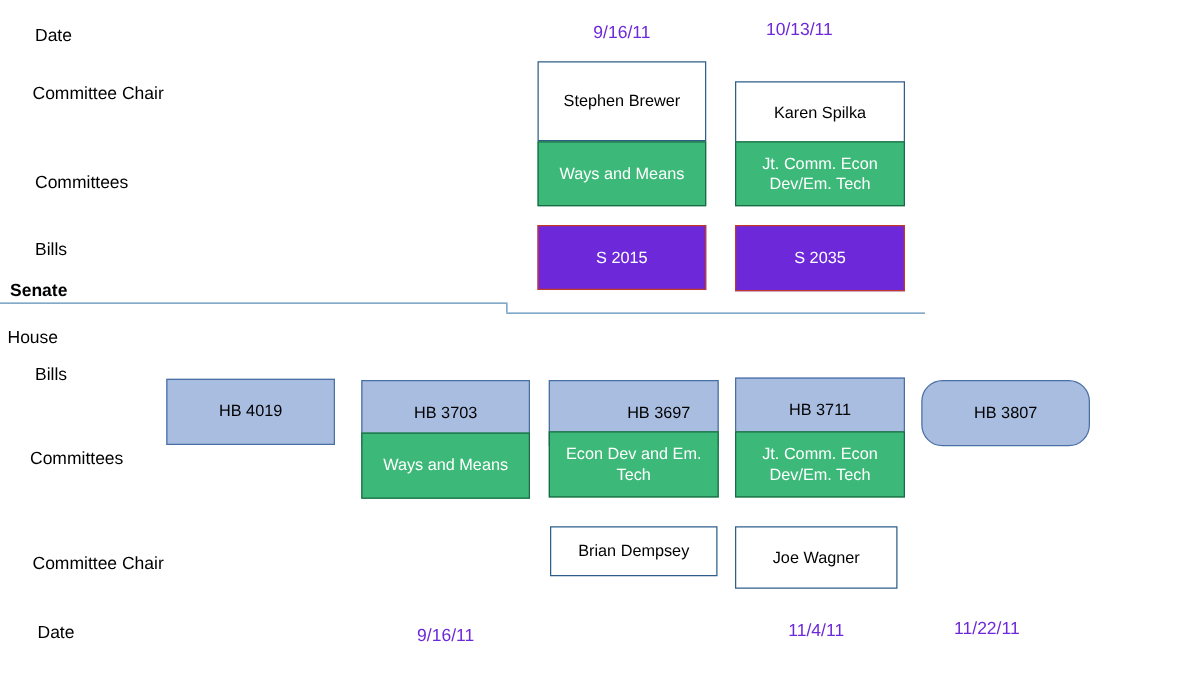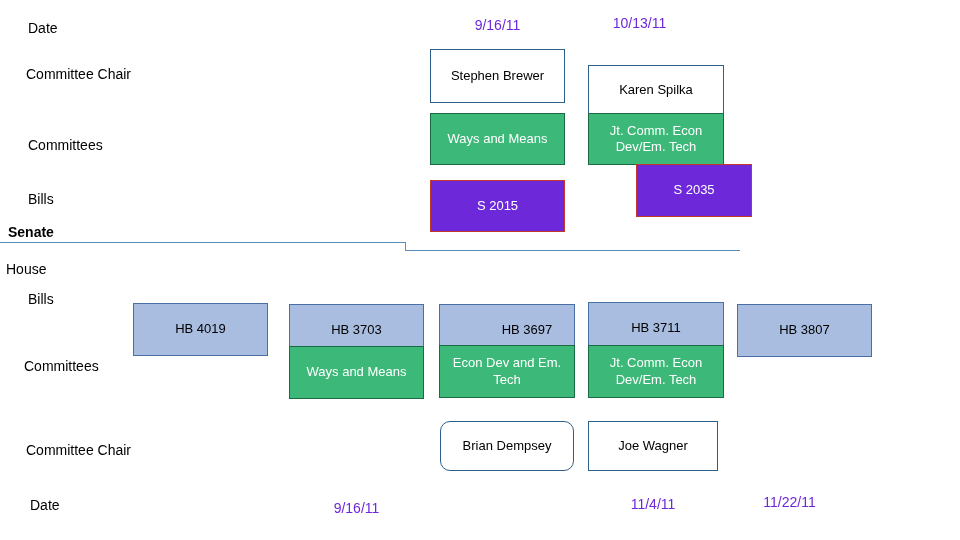--- a/index.html
+++ b/index.html
@@ -81,33 +81,33 @@
   <div class="lbl" style="left:28px; top:20px;">Date</div>
 
   <div class="lbl" style="left:26px; top:66px;">Committee Chair</div>
 
   <div class="lbl" style="left:28px; top:137px;">Committees</div>
 
   <div class="lbl" style="left:28px; top:191px;">Bills</div>
 
   <div class="date-lbl" style="left:430px; top:17px; width:135px;">9/16/11</div>
 
-  <div class="box box-white" style="left:430px; top:49px; width:135px; height:54px;">Stephen Brewer</div>
+  <div class="box box-white" style="left:430px; top:49px; width:135px; height:64px;">Stephen Brewer</div>
 
   <div class="box box-green" style="left:430px; top:113px; width:135px; height:52px;">Ways and Means</div>
 
   <div class="box box-red" style="left:430px; top:180px; width:135px; height:52px;">S 2015</div>
 
   <div class="date-lbl" style="left:572px; top:15px; width:135px;">10/13/11</div>
 
   <div class="box box-white" style="left:588px; top:49px; width:136px; height:51px;margin-top:16px;">Karen Spilka</div>
 
   <div class="box box-green" style="left:588px; top:113px; width:136px; height:52px;">Jt. Comm. Econ Dev/Em. Tech</div>
 
-  <div class="box box-red" style="left:588px; top:164px; width:116px; height:53px;margin-left:48px;">S 2035</div>
+  <div class="box box-red" style="left:588px; top:180px; width:136px; height:53px;">S 2035</div>
 
   <div class="lbl" style="left:8px; top:224px;font-weight:bold;">Senate</div>
 
   <div class="divider" style="left:0px; top:242px; width:405px;"></div>
   <div class="divider-v" style="left:405px; top:242px; height:8px;"></div>
   <div class="divider" style="left:405px; top:250px; width:335px;"></div>
 
   <div class="lbl" style="left:6px; top:261px;">House</div>
 
   <div class="lbl" style="left:28px; top:291px;">Bills</div>
@@ -123,27 +123,27 @@
   <div class="box box-blue" style="left:289px; top:273px; width:135px; height:53px;">HB 3703</div>
 
   <div class="box box-green" style="left:289px; top:346px; width:135px; height:53px;">Ways and Means</div>
 
   <div class="date-lbl" style="left:289px; top:500px; width:135px;">9/16/11</div>
 
   <div class="box box-blue" style="left:439px; top:273px; width:136px; height:53px;padding-left:44px;">HB 3697</div>
 
   <div class="box box-green" style="left:439px; top:345px; width:136px; height:53px;">Econ Dev and Em. Tech</div>
 
-  <div class="box box-white" style="left:440px; top:421px; width:134px; height:50px;border-radius:10px;">Brian Dempsey</div>
+  <div class="box box-white" style="left:440px; top:421px; width:134px; height:40px;">Brian Dempsey</div>
 
   <div class="box box-blue" style="left:588px; top:271px; width:136px; height:52px;">HB 3711</div>
 
   <div class="box box-green" style="left:588px; top:345px; width:136px; height:53px;">Jt. Comm. Econ Dev/Em. Tech</div>
 
   <div class="box box-white" style="left:588px; top:421px; width:130px; height:50px;">Joe Wagner</div>
 
   <div class="date-lbl" style="left:588px; top:496px; width:130px;">11/4/11</div>
 
-  <div class="box box-blue" style="left:737px; top:273px; width:135px; height:53px;">HB 3807</div>
+  <div class="box box-blue" style="left:737px; top:273px; width:135px; height:53px;border-radius:17px;">HB 3807</div>
 
   <div class="date-lbl" style="left:722px; top:494px; width:135px;">11/22/11</div>
 
 </div>
 
 </body></html>

